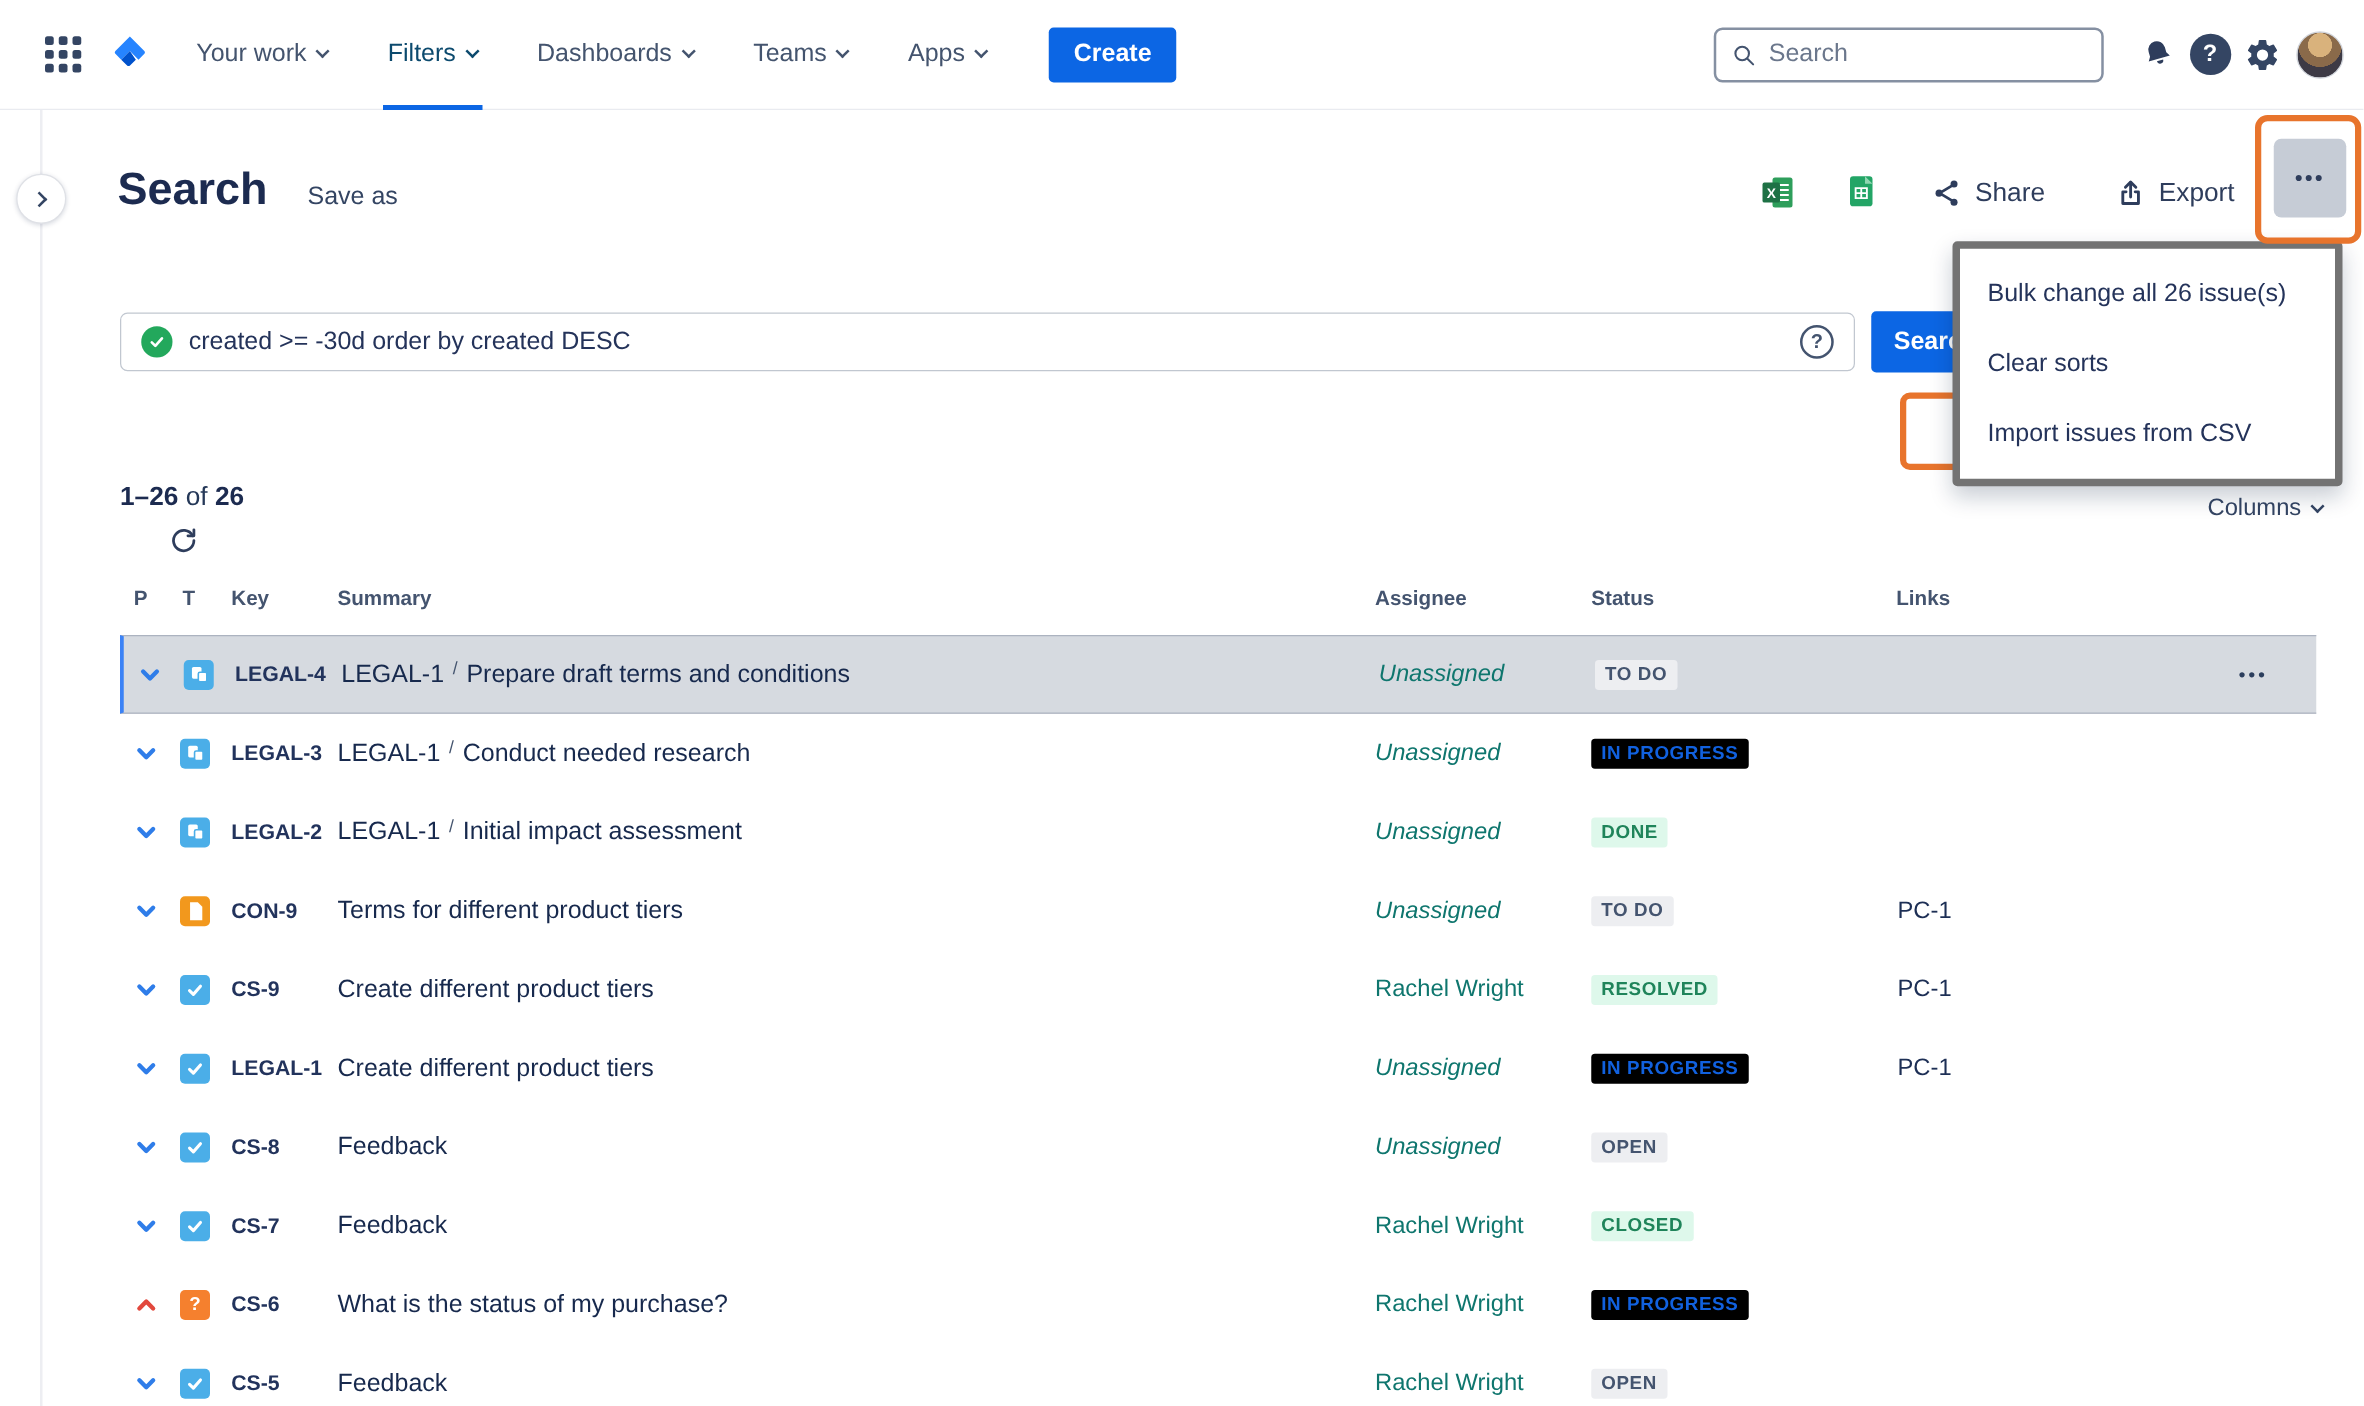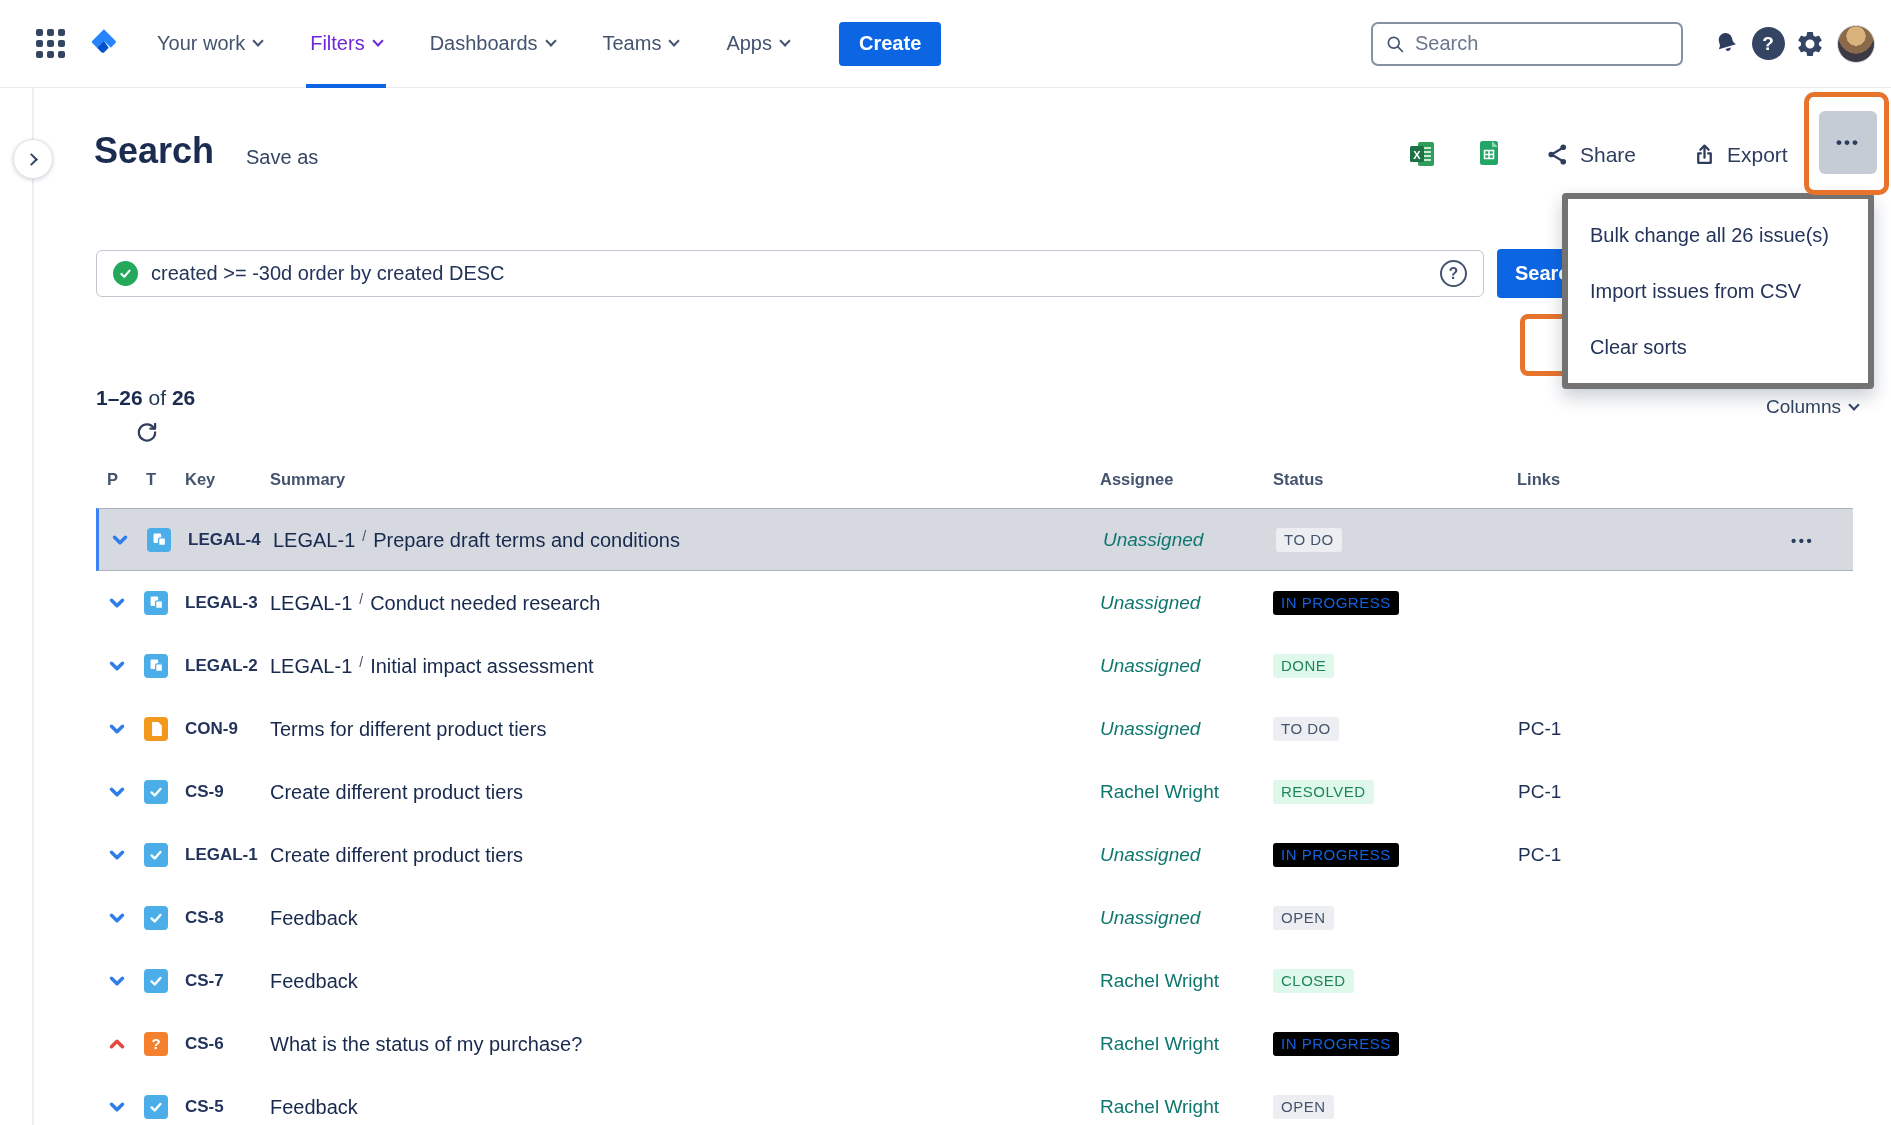--- a/index.html
+++ b/index.html
@@ -7,21 +7,21 @@
   #app{position:relative;width:1891px;height:1125px;overflow:hidden;background:#fff;padding-left:18px;}
 
   
   #topnav{position:absolute;left:0;top:0;width:100%;height:88px;display:flex;align-items:center;
           padding:0 16px 0 36px;border-bottom:1px solid #E9EBF0;background:#fff;z-index:40;}
   .grid-icon{display:grid;grid-template-columns:repeat(3,7px);grid-gap:4px;margin-right:22px;cursor:pointer;}
   .grid-icon i{width:7px;height:7px;border-radius:2px;background:#344563;display:block;}
   .jira-logo{margin-right:32px;cursor:pointer;display:flex;align-items:center;}
   .nav-item{display:flex;align-items:center;height:88px;padding:0 4px;margin-right:40px;font-size:20px;
             font-weight:500;color:#44546E;cursor:pointer;white-space:nowrap;}
-  .nav-item.active{color:#6d28d9;box-shadow:inset 0 -4px 0 #0C66E4;}
+  .nav-item.active{color:#0c4a6e;box-shadow:inset 0 -4px 0 #0C66E4;}
   .chev{display:inline-block;width:8px;height:8px;border-right:2.4px solid currentColor;border-bottom:2.4px solid currentColor;
         transform:rotate(45deg);margin-left:9px;margin-top:-6px;}
   .create-btn{height:44px;padding:0 20px;border:none;border-radius:4px;background:#0C66E4;color:#fff;
               font-size:20px;font-weight:600;font-family:inherit;cursor:pointer;margin-left:6px;}
   .nav-search{margin-left:auto;width:312px;height:44px;border:2px solid #8590A2;border-radius:7px;
               display:flex;align-items:center;padding:0 12px;gap:10px;margin-right:22px;background:#fff;}
   .nav-search input{border:none;outline:none;font-size:20px;color:#44546F;font-family:inherit;width:230px;background:transparent;}
   .nav-search input::placeholder{color:#6B778C;}
   .nav-ic{width:42px;height:42px;display:flex;align-items:center;justify-content:center;cursor:pointer;}
   .help-circle{width:33px;height:33px;border-radius:50%;background:#344563;color:#fff;font-size:19px;font-weight:700;
@@ -92,21 +92,21 @@
   .sum-slash{font-size:14px;color:#44546E;margin:0 7px;position:relative;top:-6px;}
   .c-as{left:1004px;font-size:19px;color:#0f766e;}
   .c-as.unassigned{font-style:italic;}
   .c-st{left:1177px;}
   .c-ln{left:1422px;font-size:19px;color:#1D2F55;}
   .c-mb{left:1692px;font-size:15px;font-weight:700;color:#2C3E5D;letter-spacing:2.5px;cursor:pointer;}
   .ticon{width:24px;height:24px;border-radius:4px;display:flex;align-items:center;justify-content:center;}
   .t-subtask,.t-task{background:#4BAEE8;}
   .t-document{background:#F2981D;}
   .t-question{background:#F5802E;color:#fff;font-size:15px;font-weight:700;}
-  .badge{display:inline-block;padding:4px 8px 5px;border-radius:3px;font-size:15px;font-weight:400;letter-spacing:.5px;line-height:1;}
+  .badge{display:inline-block;padding:4px 8px 5px;border-radius:3px;font-size:15px;font-weight:700;letter-spacing:.5px;line-height:1;}
   .b-gray{background:#EDEEF1;color:#44546F;}
   .b-blue{background:#000000;color:#1161DF;}
   .b-green{background:#DEF8EB;color:#1F845A;}
 </style>
 </head>
 <body>
 
 <div id="app">
 
   <div id="topnav">
@@ -223,22 +223,22 @@
         </svg>
     </span>
     <span class="jql-text">created &gt;= -30d order by created DESC</span>
     <span class="jql-help">?</span>
   </div>
   <button class="jql-search-btn">Search</button>
 
   <div class="annot-bracket"></div>
   <div class="dropdown">
     <div class="dd-item">Bulk change all 26 issue(s)</div>
+    <div class="dd-item">Clear sorts</div>
     <div class="dd-item">Import issues from CSV</div>
-    <div class="dd-item">Clear sorts</div>
   </div>
 
   <div class="results">
     <span><b>1–26</b>
     <span class="of">of</span>
     <b>26</b></span>
     <span class="refresh">
       <svg width="23" height="23" viewBox="0 0 24 24" fill="none" stroke="#2E3D5C" stroke-width="2.3" stroke-linecap="round" stroke-linejoin="round">
         <path d="M20 9A8.5 8.5 0 1 0 21 13"></path>
           <path d="M21 4v5h-5"></path>

